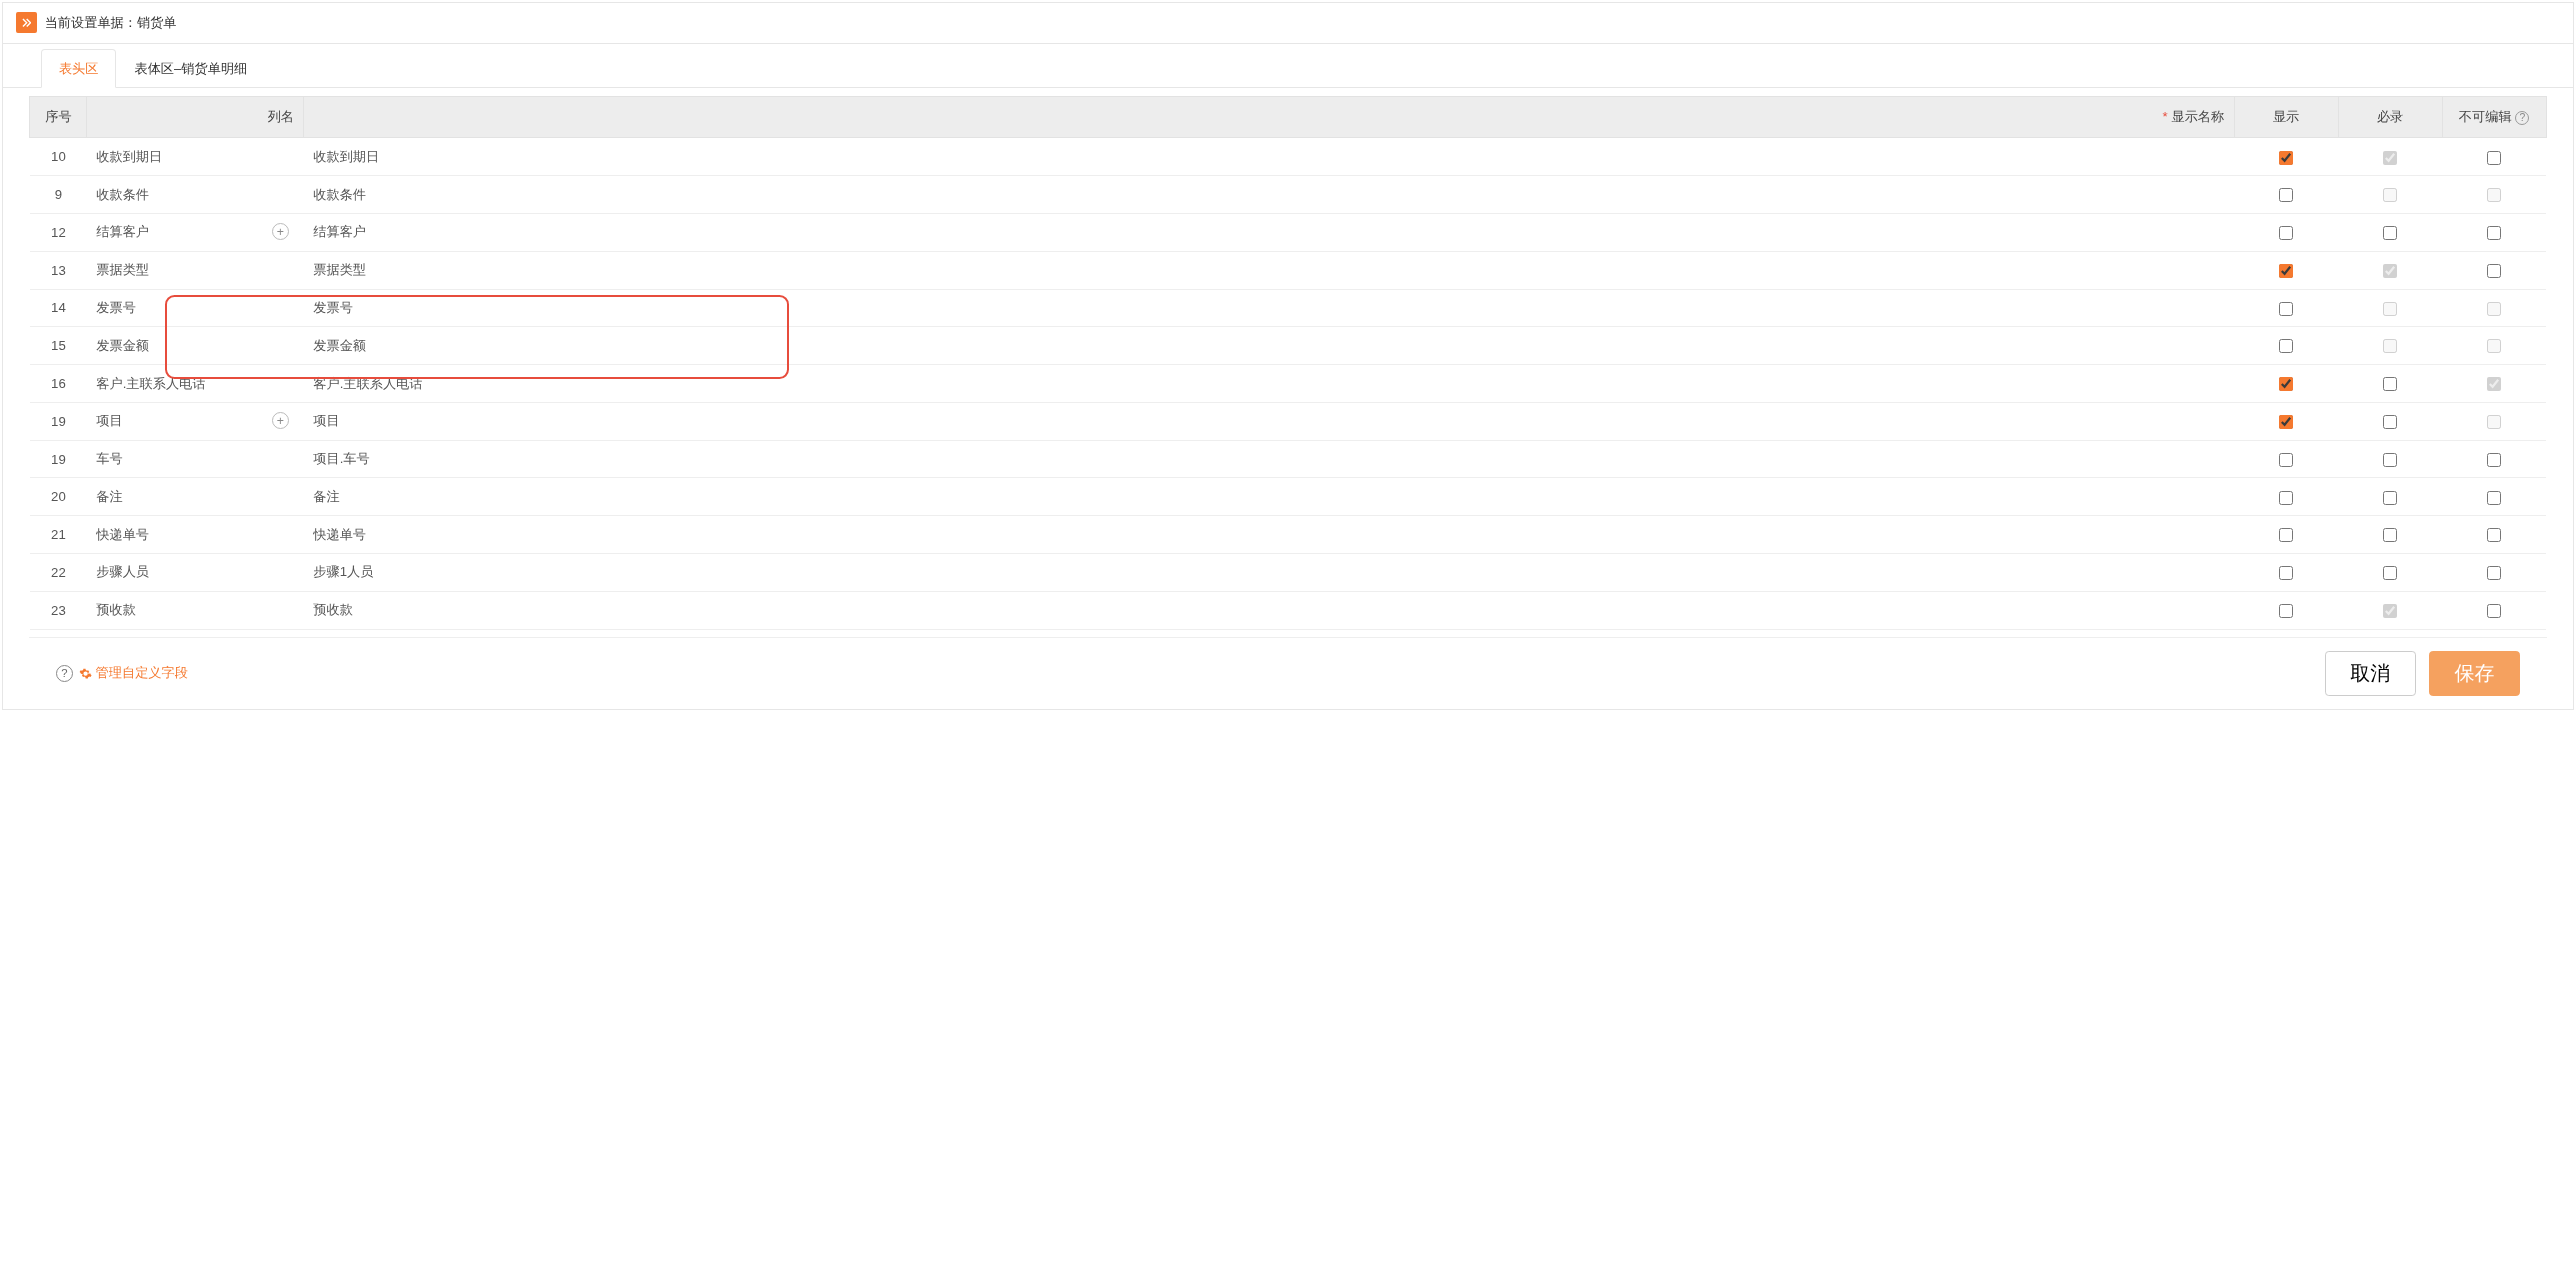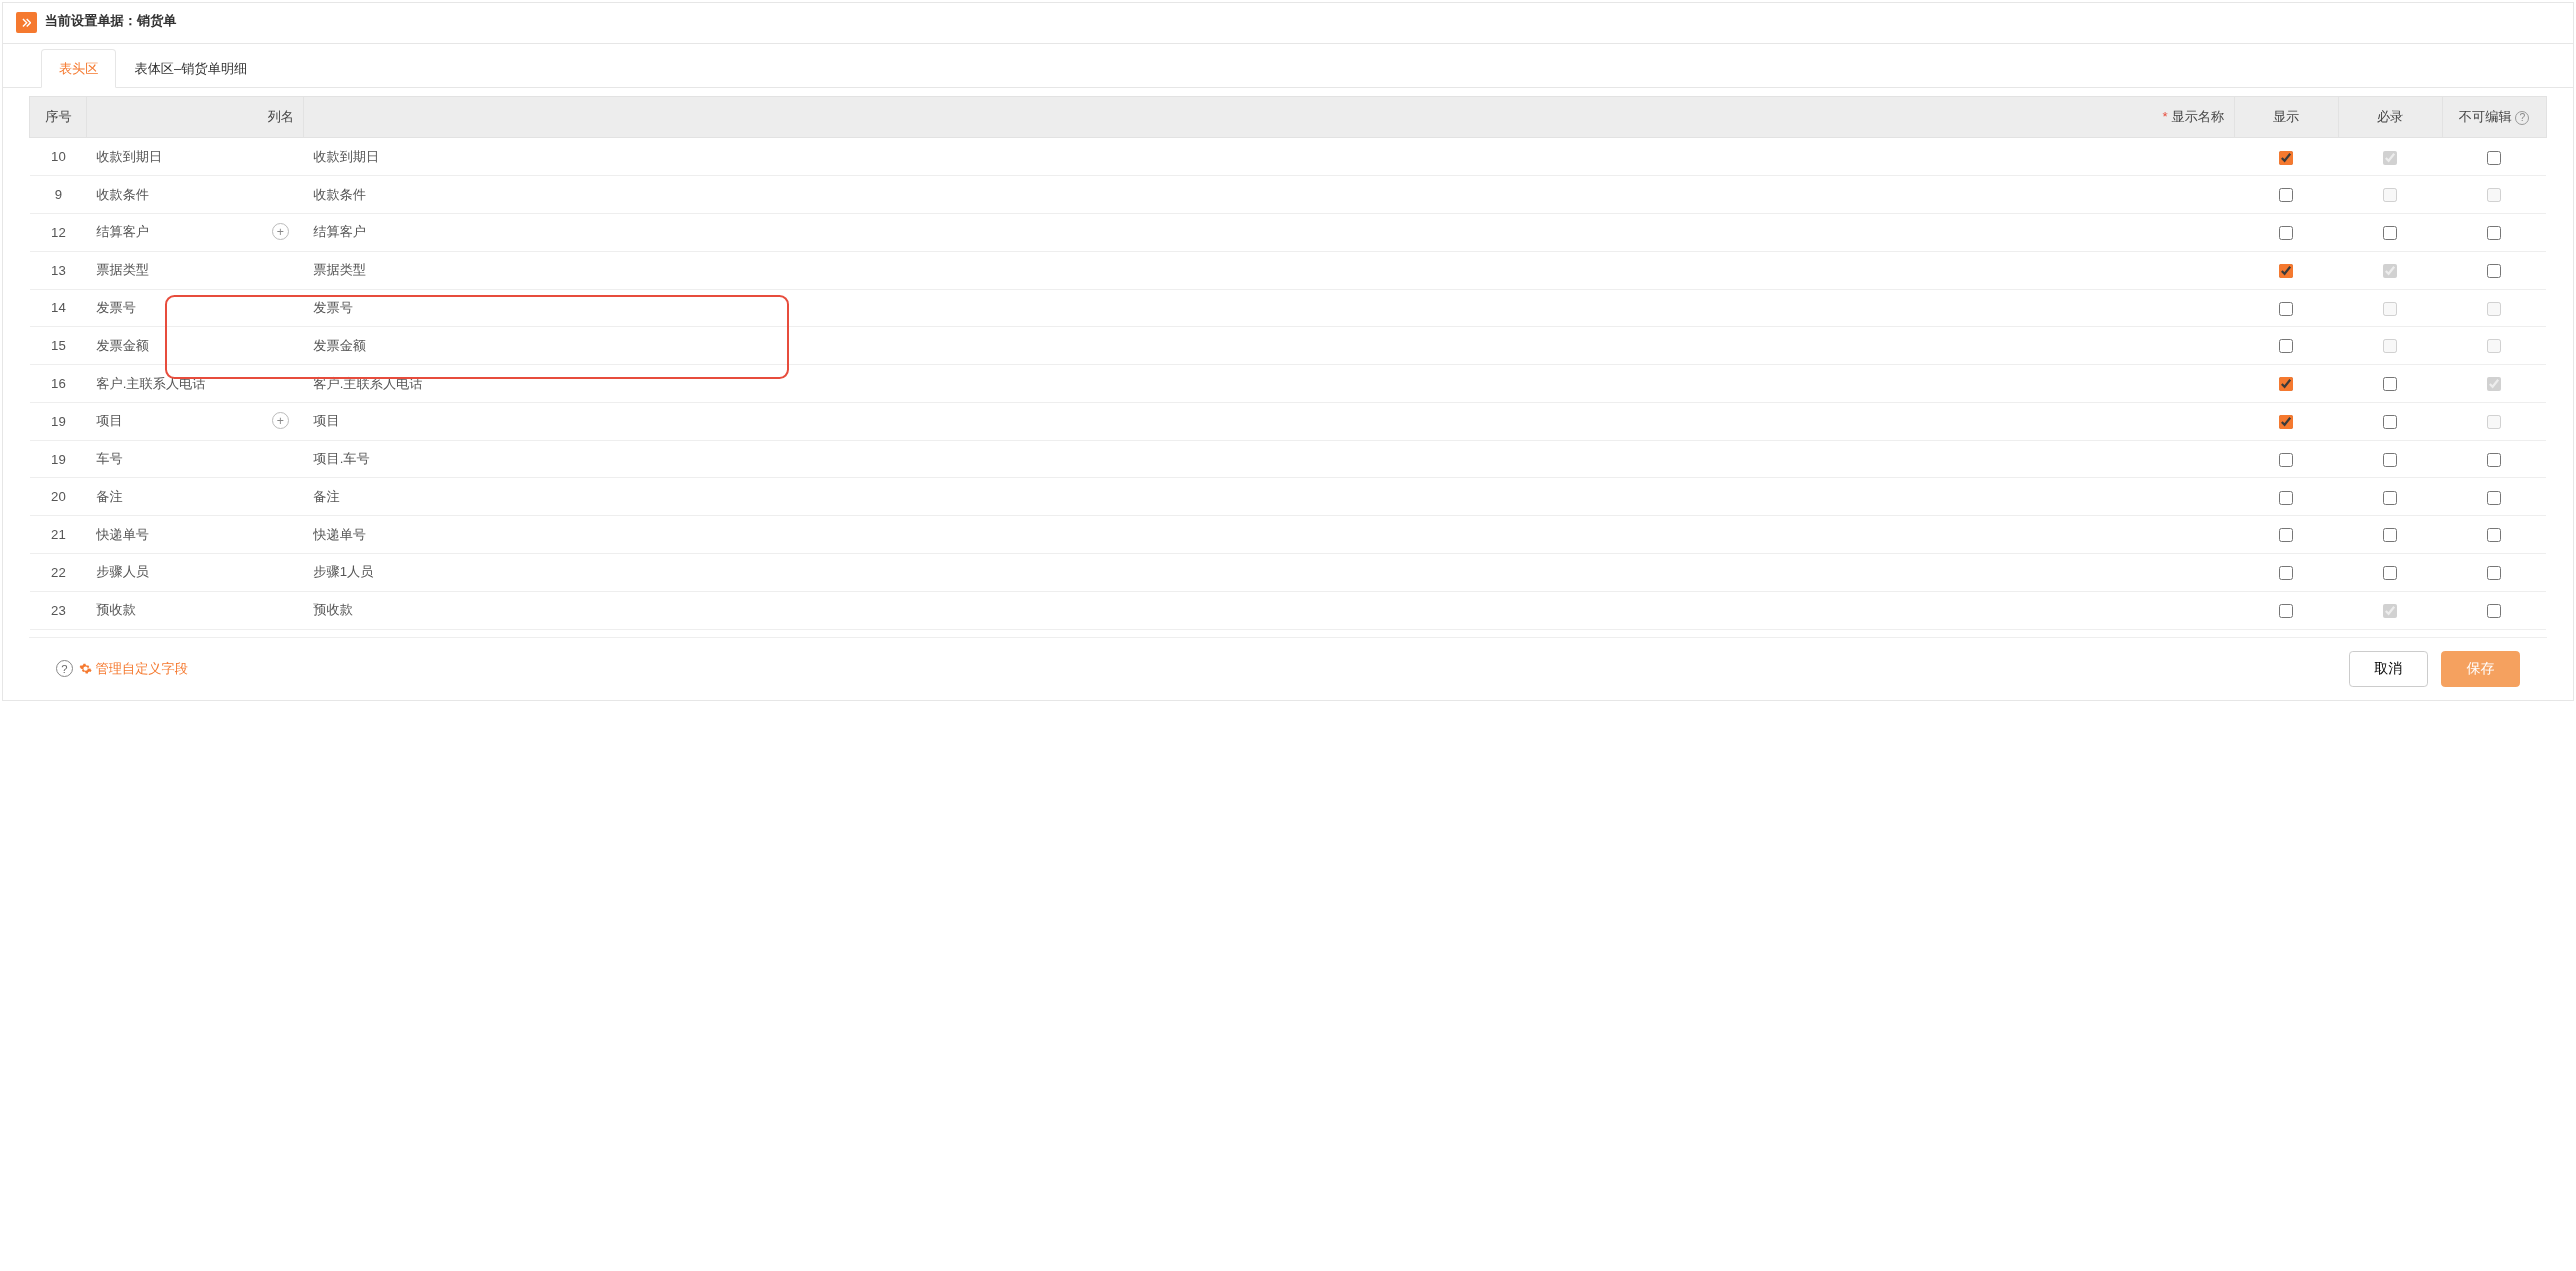--- a/index.html
+++ b/index.html
@@ -4,22 +4,22 @@
   <style>
     * { box-sizing: border-box; margin: 0; padding: 0; }
     body {
       font-family: -apple-system, BlinkMacSystemFont, "Segoe UI", "PingFang SC", "Microsoft YaHei", sans-serif;
       font-size: 13.2px;
       color: #333;
       background: #fff;
     }
     .page { border: 0.9px solid #e6e6e6; margin: 1.9px; }
     .header-bar {
-      display: flex; align-items: flex-start;
-      padding: 9.4px 13.2px; border-bottom: 0.9px solid #e6e6e6; font-weight: bold;
+      display: flex; align-items: center;
+      padding: 9.4px 13.2px; border-bottom: 0.9px solid #e6e6e6;
     }
     .chevron-badge {
       width: 21px; height: 21px; background: #f5792f;
       display: flex; align-items: center; justify-content: center;
       border-radius: 1.9px; margin-right: 7.6px;
     }
     .chevron-badge svg { fill: #fff; }
     .tabs-outer { display: flex; border-bottom: 0.9px solid #e6e6e6; padding-left: 38px; padding-top: 5.7px; }
     .tab-outer {
       padding: 9.4px 17px; cursor: pointer; color: #333;
@@ -65,21 +65,21 @@
       margin: 0 26.5px;
     }
     .footer .left { display: flex; align-items: center; gap: 5.7px; }
     .q-circle {
       width: 17px; height: 17px; border: 1.4px solid #888; border-radius: 50%;
       display: inline-flex; align-items: center; justify-content: center;
       font-size: 11.3px; color: #666;
     }
     .gear-link { color: #f5792f; cursor: pointer; display: inline-flex; align-items: center; gap: 3.8px; }
     .footer .right { margin-left: auto; display: flex; gap: 13.2px; }
-    .btn { padding: 7.6px 24.6px; border-radius: 3.8px; font-size: 14px; cursor: pointer; border: 0.9px solid #ccc; background: #fff; }
+    .btn { padding: 7.6px 24.6px; border-radius: 3.8px; font-size: 20px; cursor: pointer; border: 0.9px solid #ccc; background: #fff; }
     .btn.primary { background: #f5a15f; border-color: #f5a15f; color: #fff; }
     .highlight-box {
       position: absolute; border: 2.4px solid #e74c3c; border-radius: 9.4px;
       pointer-events: none; z-index: 10;
     }
   </style>
 </head>
 <body>
 
 <div class="page">

